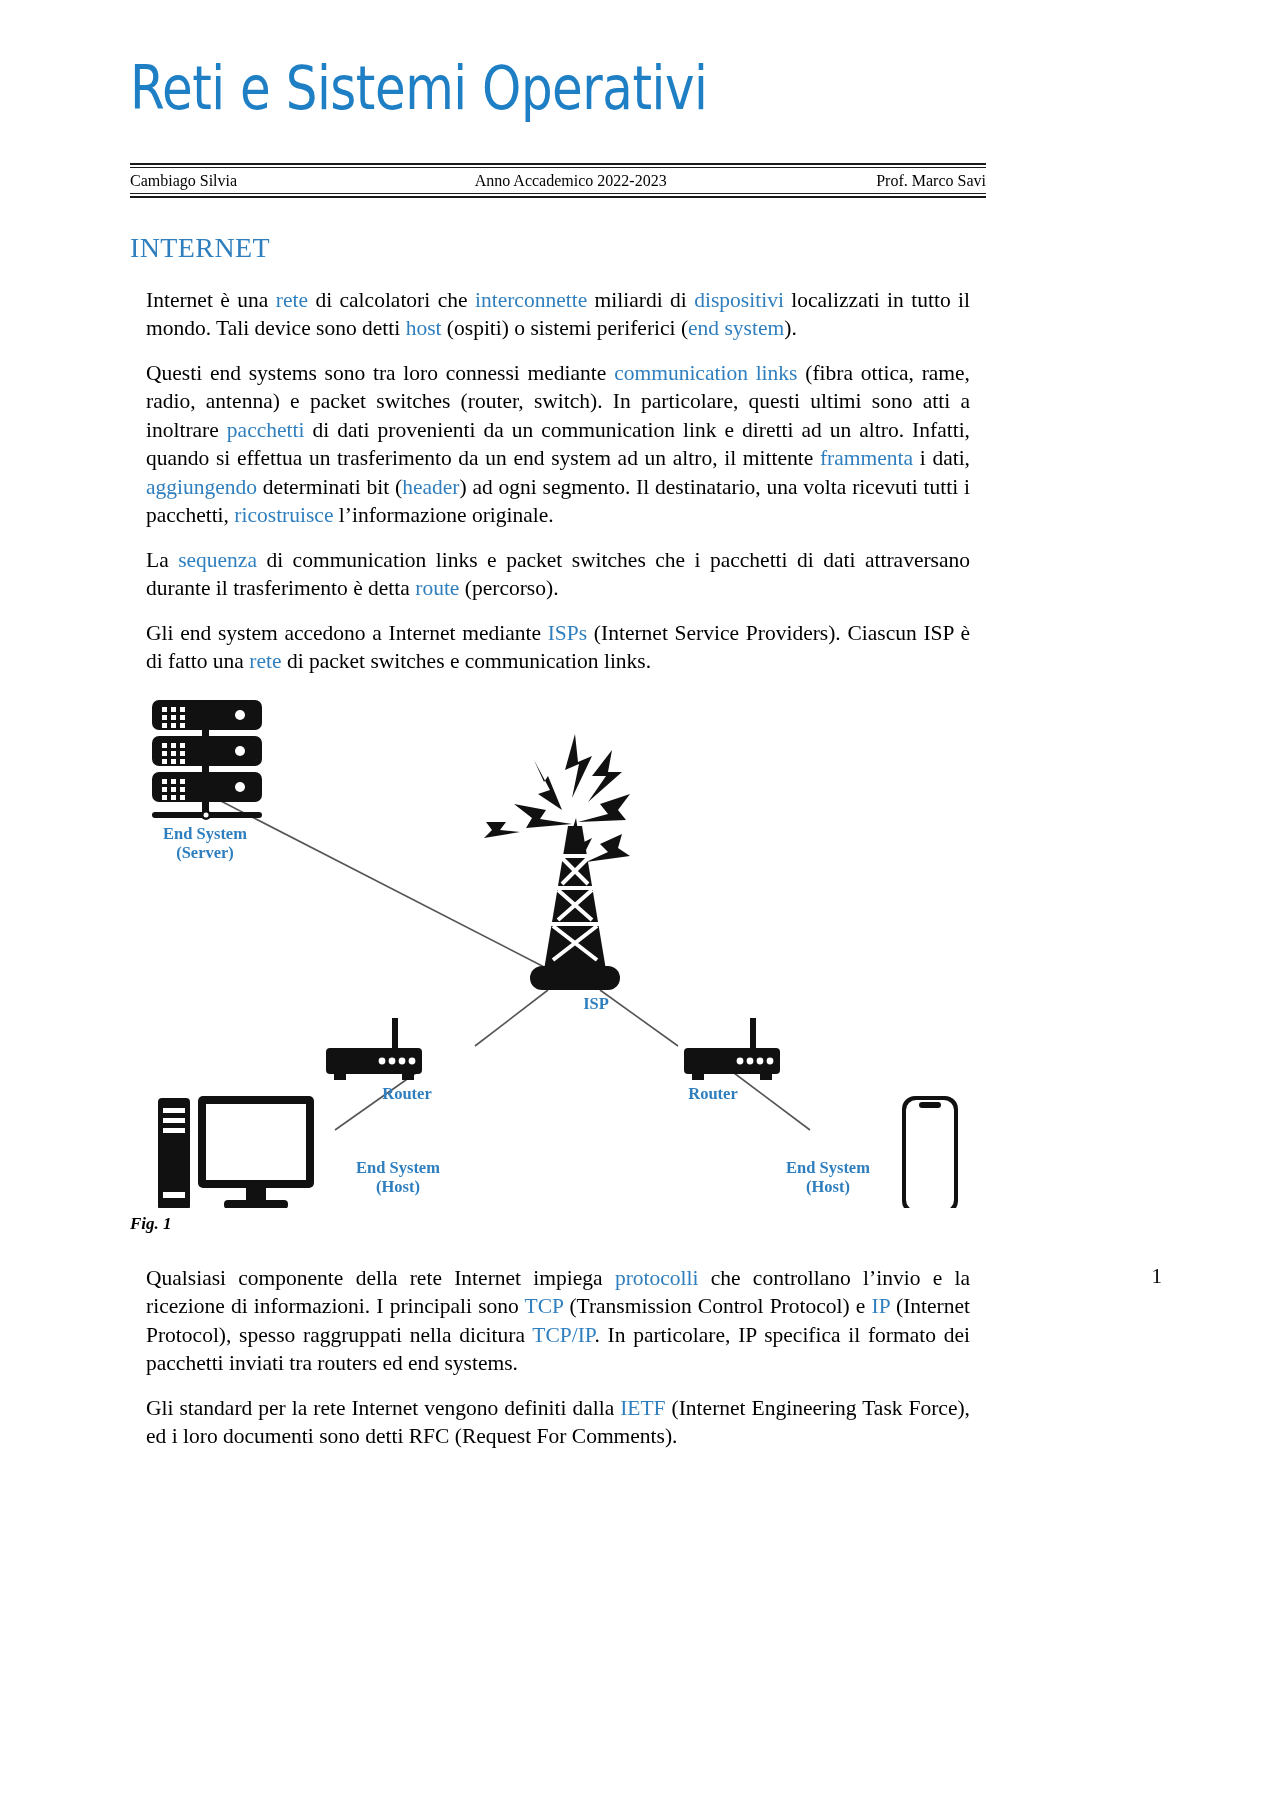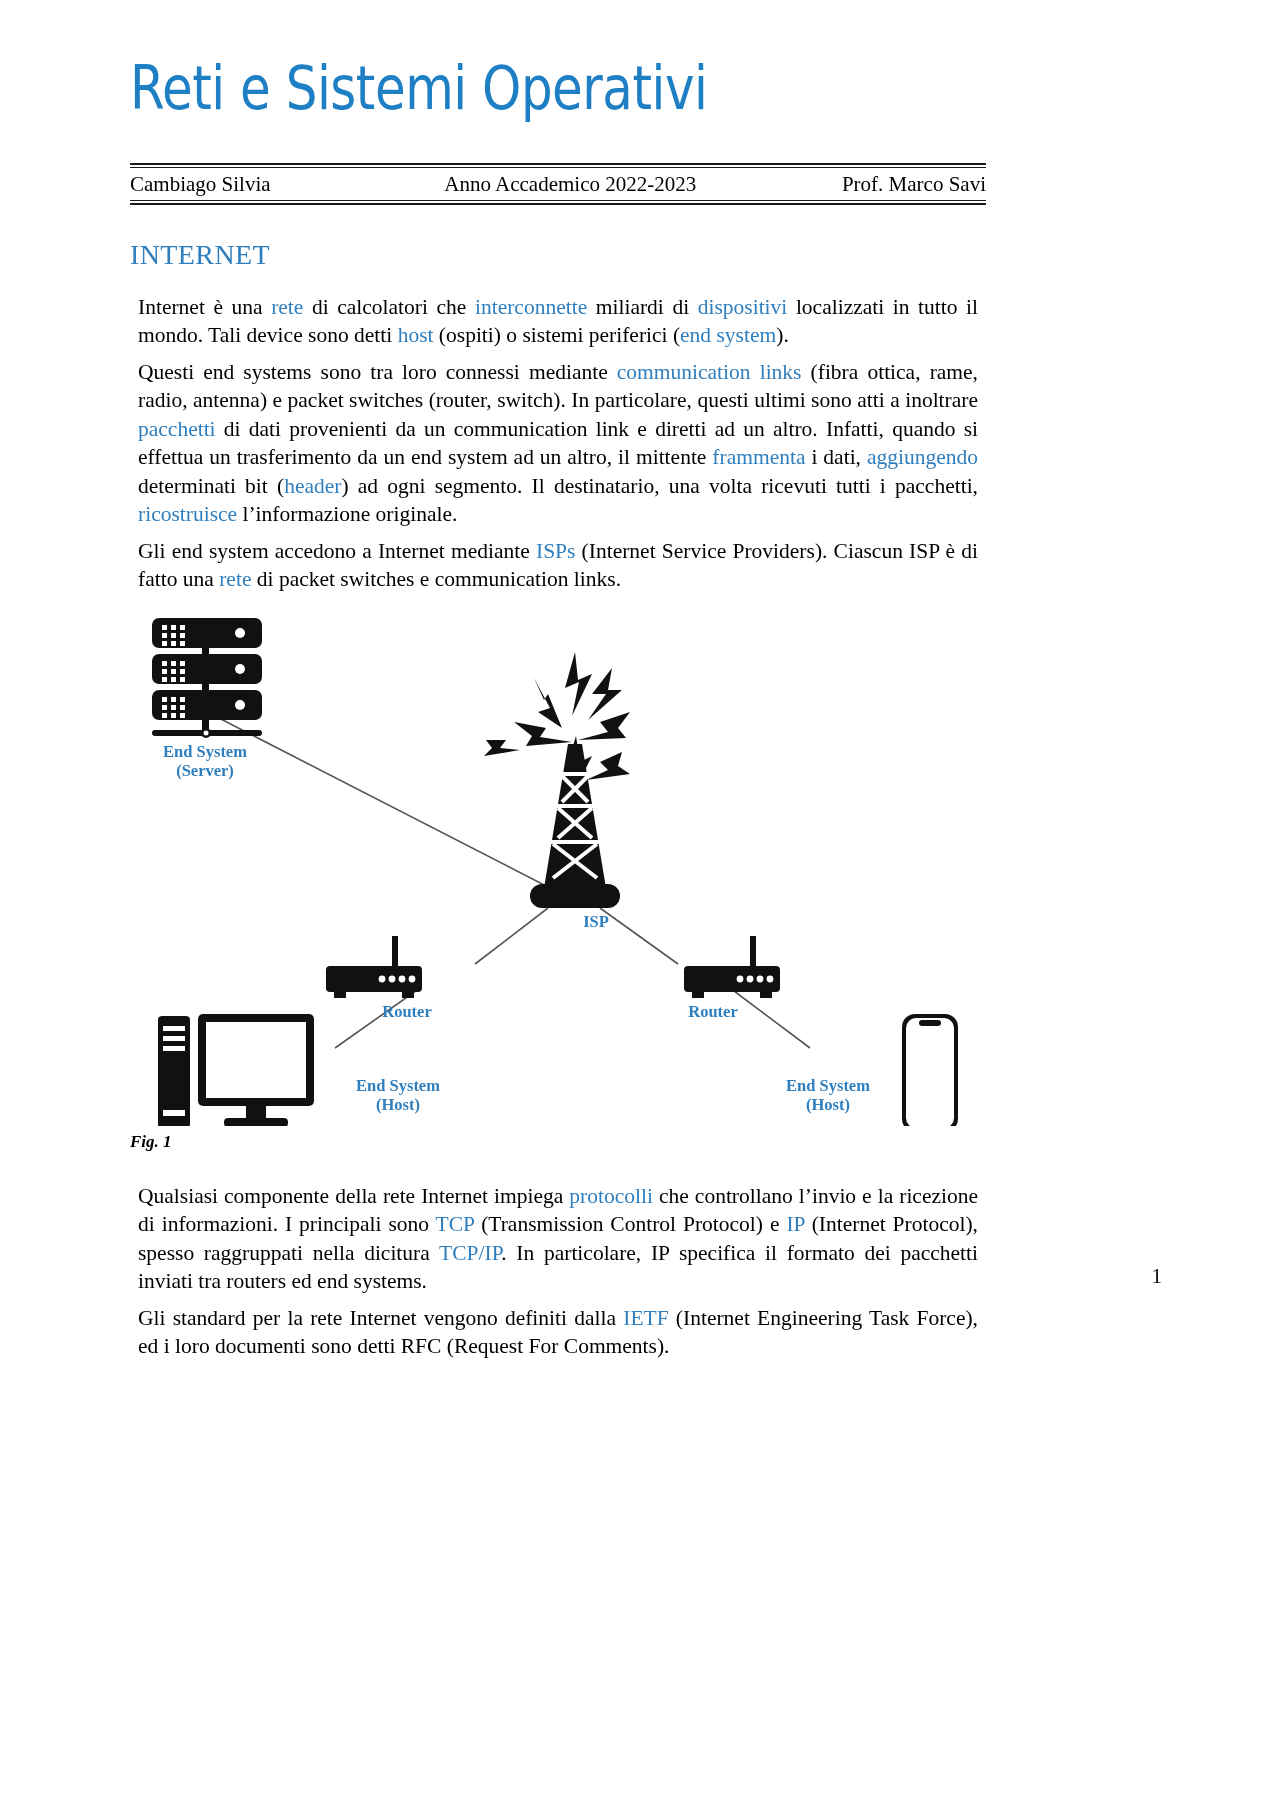--- a/index.html
+++ b/index.html
@@ -45,21 +45,21 @@
   .header-rule-top {
     margin-top: 52px;
     border-top: 2px solid #1a1a1a;
     border-bottom: 1px solid #1a1a1a;
     height: 2px;
   }
   .header-row {
     display: flex;
     justify-content: space-between;
     align-items: baseline;
-    font-size: 21px;
+    font-size: 16px;
     padding: 4px 0 3px 0;
     text-align: right;
   }
   .header-rule-bottom {
     border-top: 1px solid #1a1a1a;
     border-bottom: 2px solid #1a1a1a;
     height: 2px;
   }
   .hdr-center { margin-left: 28px; }
 
@@ -70,21 +70,21 @@
     font-size: 28px;
     margin: 34px 0 22px 0;
     letter-spacing: 0.4px;
   }
 
   
   .para {
     font-size: 21.5px;
     line-height: 28.5px;
     text-align: justify;
-    margin: 8px;
+    margin: 16px;
   }
   .para + .para { margin-top: 0px; }
   .kw { color: #2f7fbf; }
 
   
   .figure {
     position: relative;
     margin: 22px auto 0 auto;
     width: 856px;
     height: 510px;
@@ -131,20 +131,21 @@
       <span>Prof. Marco Savi</span>
     </div>
     <div class="header-rule-bottom"></div>
 
     <h2 class="section-title">INTERNET</h2>
 
     <p class="para"><span>Internet è una </span><span class="kw">rete</span><span> di calcolatori che </span><span class="kw">interconnette</span><span> miliardi di </span><span class="kw">dispositivi</span><span> localizzati in tutto il mondo. Tali device sono detti </span><span class="kw">host</span><span> (ospiti) o sistemi periferici (</span><span class="kw">end system</span><span>).</span></p>
 
     <p class="para"><span>Questi end systems sono tra loro connessi mediante </span><span class="kw">communication links</span><span> (fibra ottica, rame, radio, antenna) e packet switches (router, switch). In particolare, questi ultimi sono atti a inoltrare </span><span class="kw">pacchetti</span><span> di dati provenienti da un communication link e diretti ad un altro. Infatti, quando si effettua un trasferimento da un end system ad un altro, il mittente </span><span class="kw">frammenta</span><span> i dati, </span><span class="kw">aggiungendo</span><span> determinati bit (</span><span class="kw">header</span><span>) ad ogni segmento. Il destinatario, una volta ricevuti tutti i pacchetti, </span><span class="kw">ricostruisce</span><span> l’informazione originale.</span></p>
 
+    <p class="para"><span>La </span><span class="kw">sequenza</span><span> di communication links e packet switches che i pacchetti di dati attraversano durante il trasferimento è detta </span><span class="kw">route</span><span> (percorso).</span></p>
 
     <p class="para"><span>Gli end system accedono a Internet mediante </span><span class="kw">ISPs</span><span> (Internet Service Providers). Ciascun ISP è di fatto una </span><span class="kw">rete</span><span> di packet switches e communication links.</span></p>
 
     <div class="figure">
       <svg viewBox="0 0 856 510" width="856" height="510">
 
         <g stroke="#555" stroke-width="1.6" fill="none">
           <line x1="85" y1="100" x2="420" y2="272"></line>
           <line x1="418" y1="292" x2="345" y2="348"></line>
           <line x1="470" y1="292" x2="548" y2="348"></line>

